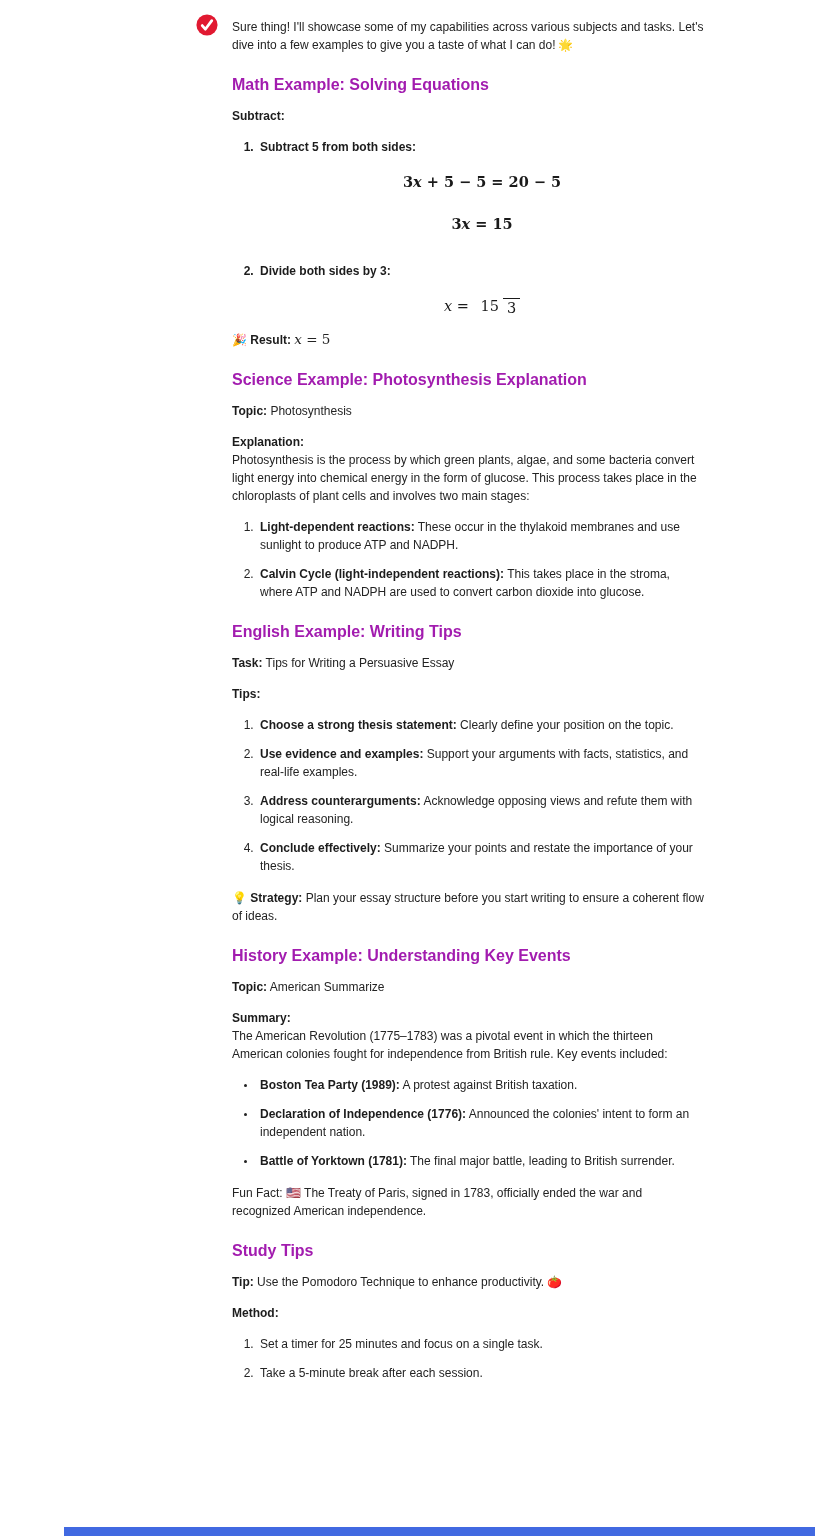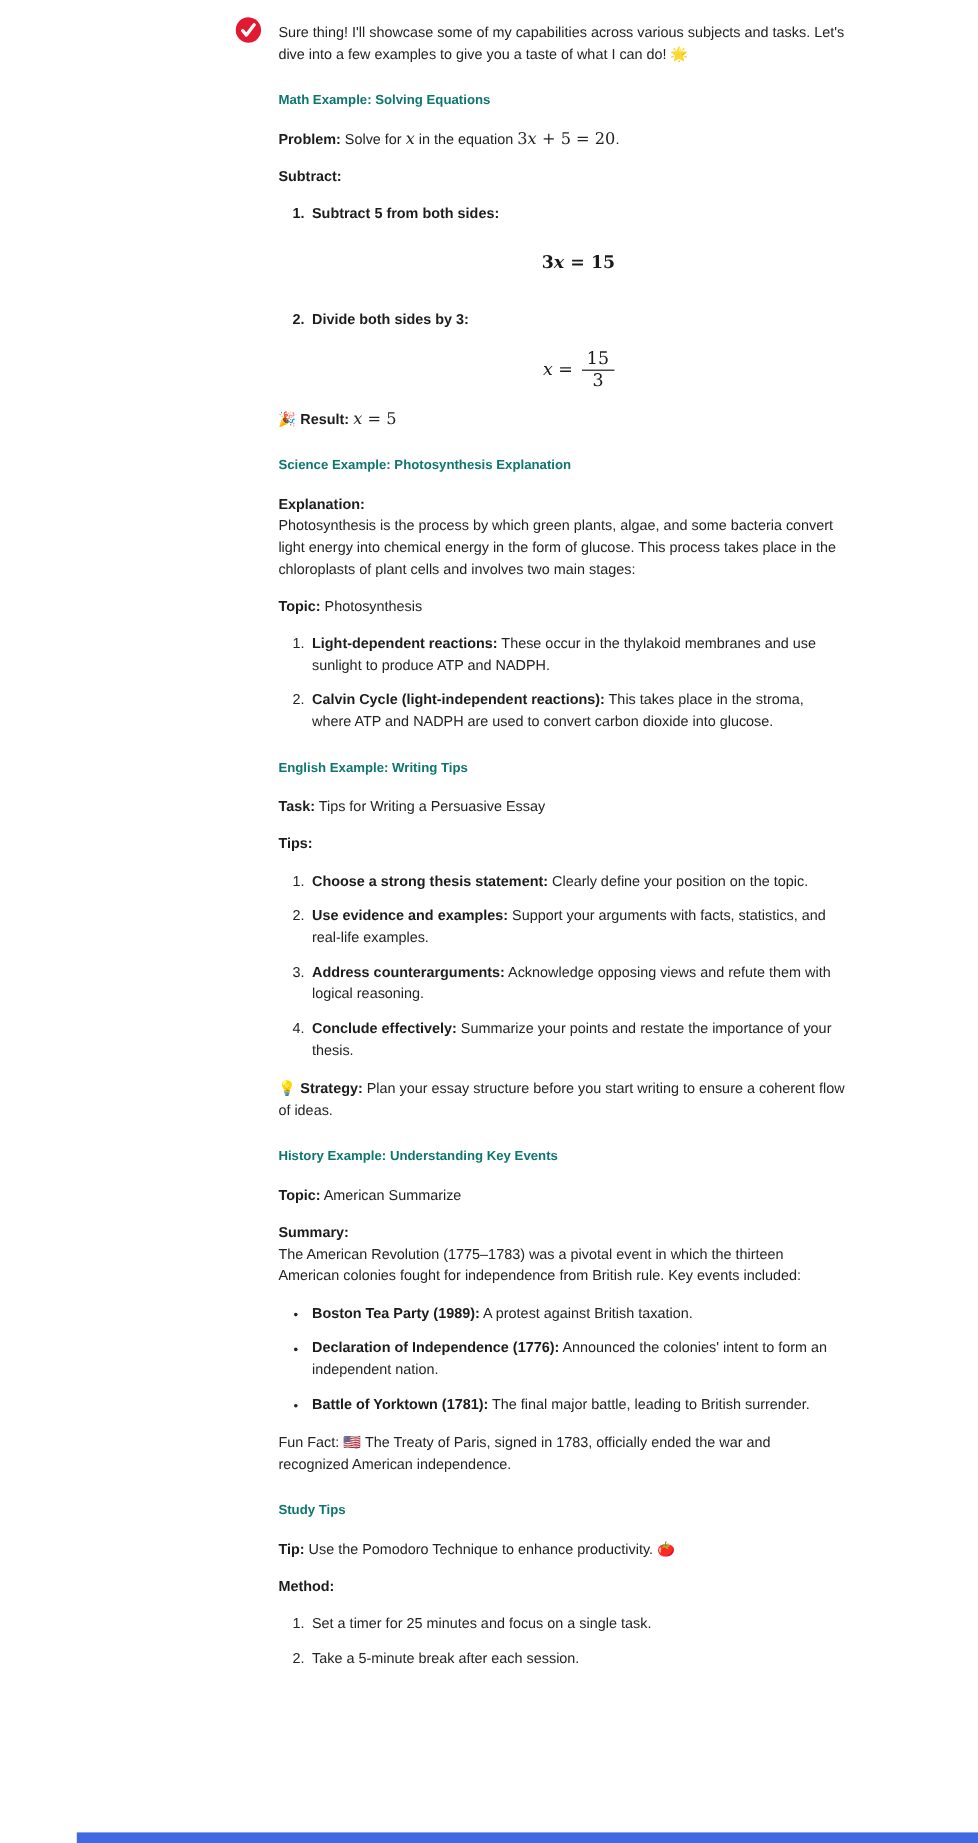--- a/index.html
+++ b/index.html
@@ -11,38 +11,38 @@
   .avatar {
     position:absolute; left:196px; top:14px; width:22px; height:22px;
   }
   .message {
     position:absolute; left:232px; top:12px; width:472px;
     font-size:12px; line-height:18px;
   }
   .message p { margin:13px 0; }
   .message p.first { margin-top:6px; }
   h3 {
-    font-size:11px; line-height:19px; font-weight:700; color:#0f766e;
+    font-size:16px; line-height:19px; font-weight:700; color:#a21caf;
     margin:21px 0 9px 0;
   }
   b { font-weight:700; color:#1c1c1c; }
   .block { display:block; }
   ol, ul { margin:12px 0 14px 0; padding-left:25px; }
   li { margin:0 0 11px 0; padding-left:3px; }
   li.bold-li { font-weight:700; color:#1c1c1c; }
   ul li::marker { font-size:10px; }
   .math-display {
     text-align:center; font-family:"DejaVu Serif", serif;
     font-size:14.5px; color:#1a1a1a; margin:16px 0 0 0; line-height:20px;
   }
   .math-display.gap-below { margin-bottom:28px; }
   .math-display.gap-above { margin-top:22px; }
   .inline-math { font-family:"DejaVu Serif", serif; font-size:13.5px; }
   .mvar { font-style:italic; font-family:"DejaVu Serif", serif; }
-  .frac { display:inline-flex; flex-direction:column; vertical-align:middle; text-align:center; line-height:16px; margin-left:3px; }
+  .frac { display:inline-flex; flex-direction:row; vertical-align:middle; text-align:center; line-height:16px; margin-left:3px; }
   .frac-num { display:block; padding:0 4px 1px 4px; }
   .frac-den { display:block; border-top:1px solid #1a1a1a; padding:1px 4px 0 4px; }
   .fun-fact { margin-top:17px; }
   .bottom-bar {
     position:absolute; left:64px; right:0; bottom:0; height:9px;
   }
 </style>
 </head>
 <body>
 
@@ -54,42 +54,42 @@
       <path d="M6.8 12.6l3.4 4 7-9.4" stroke="#ffffff" stroke-width="3" fill="none" stroke-linecap="round" stroke-linejoin="round"></path>
     </svg>
   </div>
 
   <div class="message">
 
     <p class="first">Sure thing! I'll showcase some of my capabilities across various subjects and tasks. Let's dive into a few examples to give you a taste of what I can do! 🌟</p>
 
     <section>
       <h3>Math Example: Solving Equations</h3>
-      <p><b>Problem:</b><span> Solve for </span><span class="inline-math mvar">x</span><span> in the equation </span><span class="inline-math"><span>3</span><span class="mvar">x</span><span> + 5 = 20</span></span><span>.</span></p>
       <p><b>Subtract:</b></p>
       <ol>
         <li class="bold-li">
           <span>Subtract 5 from both sides:</span>
+          <div class="math-display"><span>3</span><span class="mvar">x</span><span> + 5 − 5 = 20 − 5</span></div>
           <div class="math-display gap-above gap-below"><span>3</span><span class="mvar">x</span><span> = 15</span></div>
         </li>
         <li class="bold-li">
           <span>Divide both sides by 3:</span>
           <div class="math-display" style="font-weight:400;"><span class="mvar">x</span><span> = </span><span class="frac">
                 <span class="frac-num">15</span>
                 <span class="frac-den">3</span>
               </span></div>
         </li>
       </ol>
       <p><span>🎉 </span><b>Result: </b><span class="inline-math"><span class="mvar">x</span><span> = 5</span></span></p>
     </section>
 
     <section>
       <h3>Science Example: Photosynthesis Explanation</h3>
+      <p><b>Topic:</b><span> Photosynthesis</span></p>
       <p><b>Explanation:</b><span class="block">Photosynthesis is the process by which green plants, algae, and some bacteria convert light energy into chemical energy in the form of glucose. This process takes place in the chloroplasts of plant cells and involves two main stages:</span></p>
-      <p><b>Topic:</b><span> Photosynthesis</span></p>
       <ol>
         <li><b>Light-dependent reactions:</b><span> These occur in the thylakoid membranes and use sunlight to produce ATP and NADPH.</span></li>
         <li><b>Calvin Cycle (light-independent reactions):</b><span> This takes place in the stroma, where ATP and NADPH are used to convert carbon dioxide into glucose.</span></li>
       </ol>
     </section>
 
     <section>
       <h3>English Example: Writing Tips</h3>
       <p><b>Task:</b><span> Tips for Writing a Persuasive Essay</span></p>
       <p><b>Tips:</b></p>

